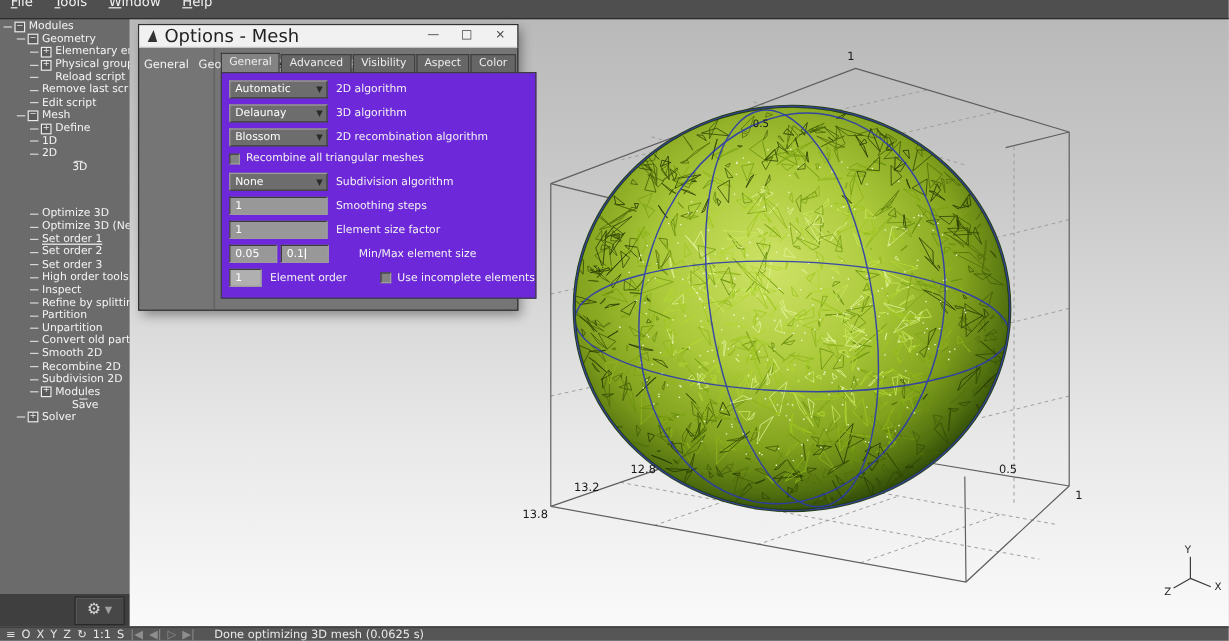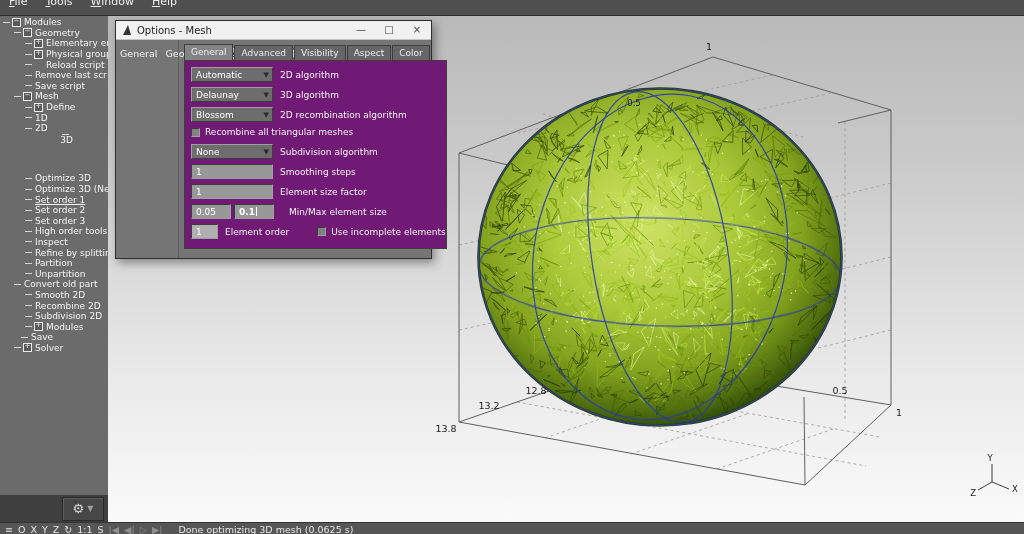--- a/index.html
+++ b/index.html
@@ -35,32 +35,32 @@
              display:flex;align-items:center;color:#e6e6e6;font-size:9.5px;z-index:3;white-space:nowrap;}
   .statusbar .sic{margin-left:5px;}
   .statusbar .dim{color:#8e8e8e;}
   .statusbar .msg{margin-left:16px;color:#e9e9e9;}
 
   
   .dialog{position:absolute;left:115px;top:20px;width:315px;height:237px;z-index:5;
           border:1px solid #2f2f2f;box-shadow:3px 4px 9px rgba(0,0,0,.38);background:#757575;}
   .dtitle{height:18px;background:#f1f1f1;border-bottom:1px solid #c4c4c4;display:flex;align-items:center;}
   .dtitle .dlogo{margin:0 5px 0 6px;flex:none;}
-  .dtitle .dtext{font-size:10px;color:#222;flex:1;}
+  .dtitle .dtext{font-size:15px;color:#222;flex:1;}
   .winbtn{width:28px;height:18px;text-align:center;line-height:18px;font-size:10px;color:#444;cursor:default;flex:none;}
   .dbody{display:flex;height:218px;}
   .dlist{width:62px;flex:none;padding-top:2px;border-right:1px solid #5e5e5e;}
   .dlist .li{font-size:9.5px;color:#f2f2f2;padding:0 4px;height:12.5px;line-height:12.5px;cursor:default;white-space:nowrap;}
   .dlist .li.sel{background:#bdbdbd;color:#111;}
   .dright{flex:1;padding:3px 5px 0 5px;}
   .dtabs{display:flex;align-items:flex-end;height:17px;}
   .dtab{font-size:9px;color:#ececec;padding:2px 6px 2px 6px;border:1px solid #3e3e3e;border-bottom:none;
         background:#666;margin-right:1px;cursor:default;}
   .dtab.act{background:#838383;padding-bottom:3px;}
-  .dcontent{border:1px solid #3e3e3e;background:#701a75;height:189px;padding:6px 0 0 6px;box-sizing:border-box;}
+  .dcontent{border:1px solid #3e3e3e;background:#6d28d9;height:189px;padding:6px 0 0 6px;box-sizing:border-box;}
   .drow{display:flex;align-items:center;margin-bottom:5px;}
   .dd{width:82px;height:15px;flex:none;background:#6d6d6d;border:1px solid;border-color:#9e9e9e #3c3c3c #3c3c3c #9e9e9e;
       display:flex;align-items:center;font-size:9px;color:#fff;padding-left:4px;box-sizing:border-box;cursor:default;}
   .dd .arr{margin-left:auto;margin-right:3px;color:#2a2a2a;font-size:7px;}
   .inp{width:82px;height:15px;flex:none;background:#989898;border:1px solid;border-color:#3c3c3c #9e9e9e #9e9e9e #3c3c3c;
        display:flex;align-items:center;font-size:9px;color:#fff;padding-left:4px;box-sizing:border-box;cursor:text;}
   .caret{display:inline-block;width:1px;height:9px;background:#fff;margin-left:1px;}
   .rlabel{font-size:9px;color:#f2f2f2;margin-left:7px;white-space:nowrap;}
   .cb{width:9px;height:9px;flex:none;background:#828282;border:1px solid;border-color:#3c3c3c #9e9e9e #9e9e9e #3c3c3c;
       box-sizing:border-box;cursor:default;}
@@ -177,21 +177,21 @@
       <div class="titem" style="padding-left: 25px; gap: 11px;">
         <span class="tconn"></span>
         <span>Reload script</span>
       </div>
       <div class="titem" style="padding-left: 25px;">
         <span class="tconn"></span>
         <span>Remove last scr</span>
       </div>
       <div class="titem" style="padding-left: 25px;">
         <span class="tconn"></span>
-        <span>Save script</span>
+        <span>Edit script</span>
       </div>
       <div class="titem" style="padding-left: 14px;">
         <span class="tconn"></span>
         <span class="tbox">−</span>
         <span>Mesh</span>
       </div>
       <div class="titem" style="padding-left: 25px;">
         <span class="tconn"></span>
         <span class="tbox">+</span>
         <span>Define</span>
@@ -241,42 +241,42 @@
         <span>Refine by splittir</span>
       </div>
       <div class="titem" style="padding-left: 25px;">
         <span class="tconn"></span>
         <span>Partition</span>
       </div>
       <div class="titem" style="padding-left: 25px;">
         <span class="tconn"></span>
         <span>Unpartition</span>
       </div>
-      <div class="titem" style="padding-left: 14px;">
+      <div class="titem" style="padding-left: 25px;">
         <span class="tconn"></span>
         <span>Convert old part</span>
       </div>
       <div class="titem" style="padding-left: 25px;">
         <span class="tconn"></span>
         <span>Smooth 2D</span>
       </div>
       <div class="titem" style="padding-left: 25px;">
         <span class="tconn"></span>
         <span>Recombine 2D</span>
       </div>
       <div class="titem" style="padding-left: 25px;">
         <span class="tconn"></span>
         <span>Subdivision 2D</span>
       </div>
       <div class="titem" style="padding-left: 25px;">
         <span class="tconn"></span>
         <span class="tbox">+</span>
         <span>Modules</span>
       </div>
-      <div class="titem" style="padding-left: 21px;">
+      <div class="titem" style="padding-left: 34px; flex-direction: column;">
         <span class="tconn"></span>
         <span>Save</span>
       </div>
       <div class="titem" style="padding-left: 14px;">
         <span class="tconn"></span>
         <span class="tbox">+</span>
         <span>Solver</span>
       </div>
     </div>
 </div>
@@ -359,21 +359,21 @@
           <div class="drow">
             <span class="inp">1</span>
             <span class="rlabel">Smoothing steps</span>
           </div>
           <div class="drow">
             <span class="inp">1</span>
             <span class="rlabel">Element size factor</span>
           </div>
           <div class="drow">
             <span class="inp" style="width: 40px; margin-right: 3px;">0.05</span>
-            <span class="inp" style="width: 40px; margin-right: 8px; font-weight: bold;">0.1<span class="caret"></span></span>
+            <span class="inp" style="width: 40px; margin-right: 18px;">0.1<span class="caret"></span></span>
             <span class="rlabel">Min/Max element size</span>
           </div>
           <div class="drow">
             <span class="inp" style="width: 27px; background: rgb(176, 176, 176);">1</span>
             <span class="rlabel">Element order</span>
             <span class="cb" style="margin-left: 28px;"></span>
             <span class="rlabel">Use incomplete elements</span>
           </div>
         </div>
     </div>

